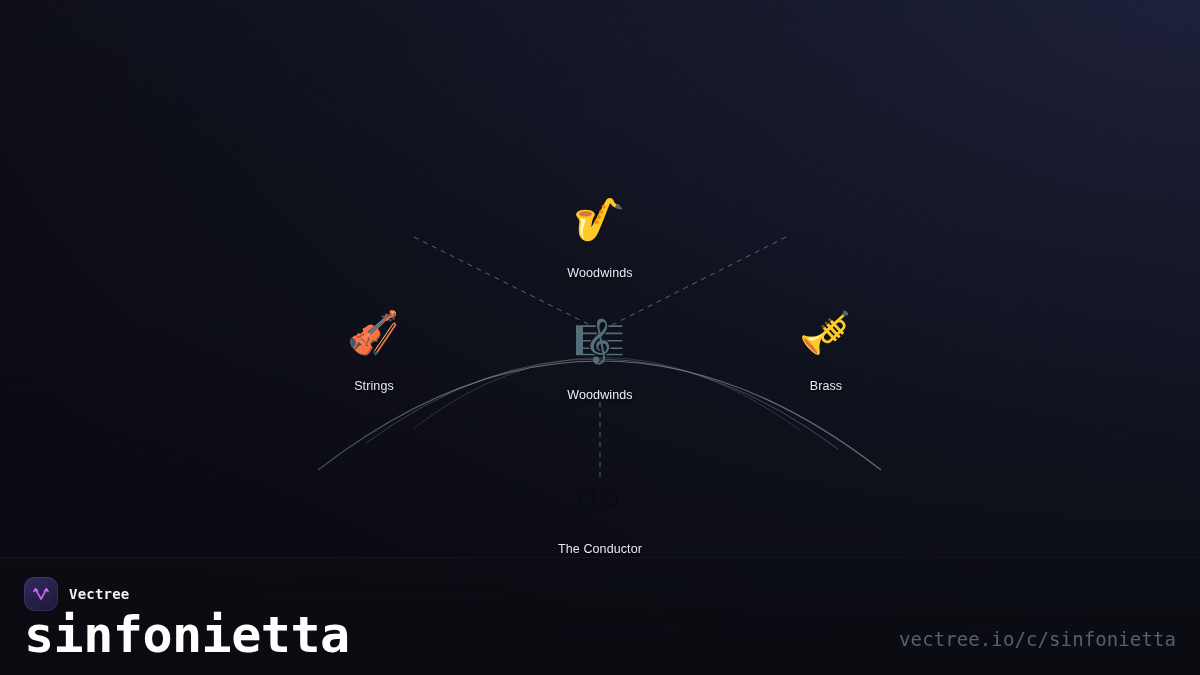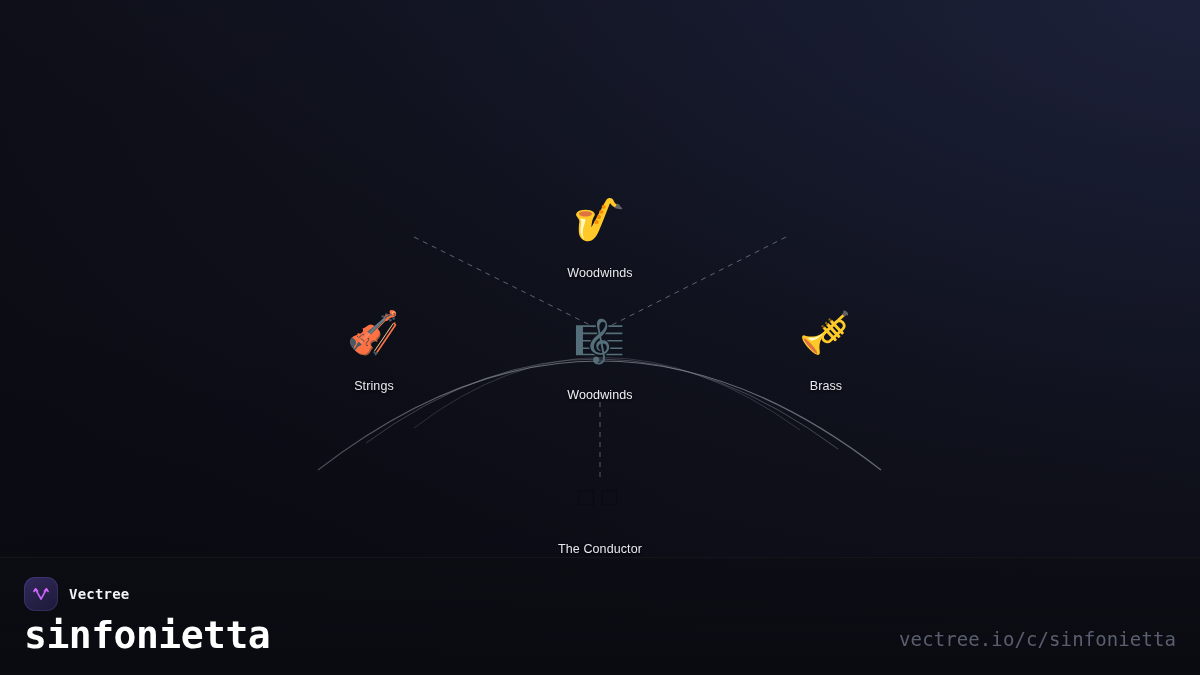--- a/index.html
+++ b/index.html
@@ -108,21 +108,21 @@
     font-size: 14px;
     font-weight: bold;
     color: #f2f3f7;
     letter-spacing: 0.2px;
   }
   #project-title {
     position: absolute;
     left: 24px;
     top: 55px;
     font-family: "DejaVu Sans Mono", monospace;
-    font-size: 38px;
+    font-size: 50px;
     font-weight: bold;
     line-height: 44px;
     color: #ffffff;
     letter-spacing: -0.5px;
   }
   #footer-url {
     position: absolute;
     right: 24px;
     bottom: 25px;
     font-family: "DejaVu Sans Mono", monospace;

